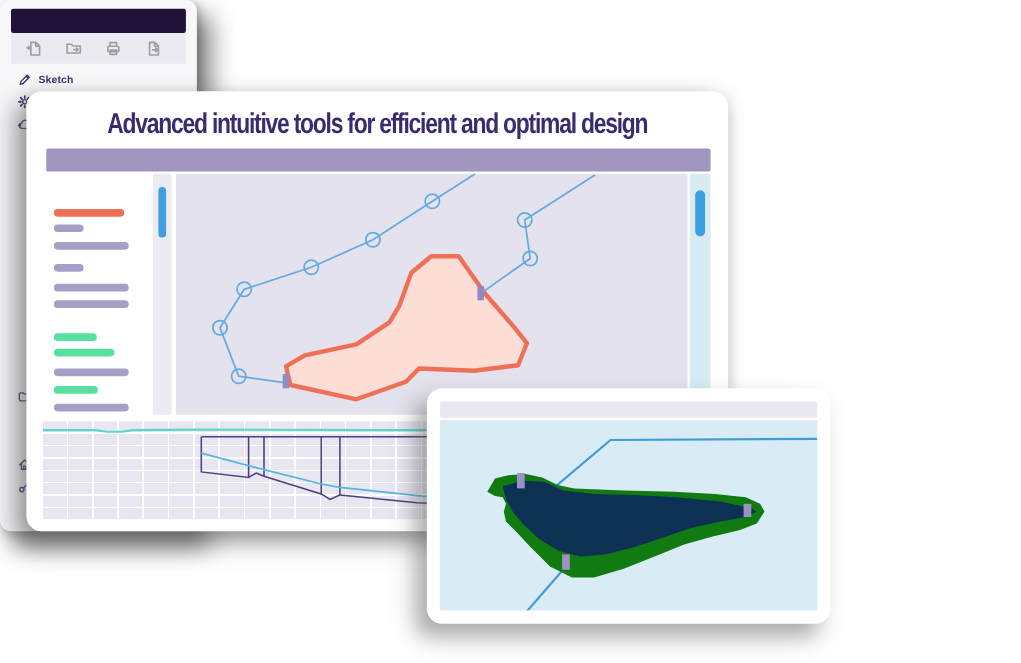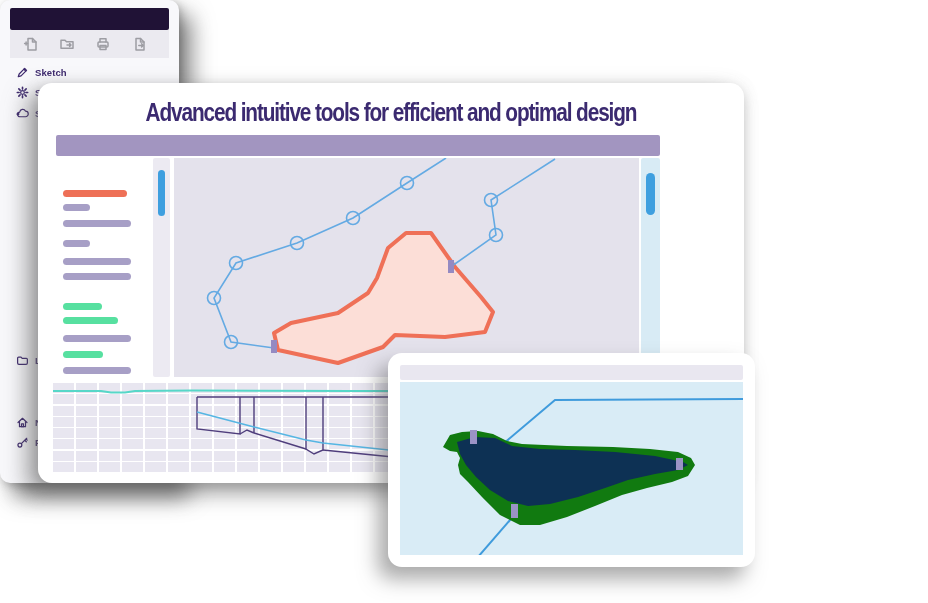--- a/index.html
+++ b/index.html
@@ -1,20 +1,20 @@
 <!DOCTYPE html>
 <html><head>
 <meta charset="utf-8">
 <style>
   html,body{margin:0;padding:0;}
   body{width:928px;height:603px;position:relative;background:#ffffff;overflow:hidden;
        font-family:"Liberation Sans", sans-serif;}
   .win{position:absolute;background:#fff;border-radius:14px;}
   
-  #main-window{left:38px;top:83px;width:706px;height:400px;z-index:1;
+  #main-window{left:24px;top:83px;width:638px;height:400px;z-index:1;
      box-shadow:-12px 10px 22px rgba(95,95,95,.55), 0 4px 14px rgba(120,120,120,.35);}
   #main-title{position:absolute;left:0;right:0;top:14px;margin:0;text-align:center;
      font-size:26px;font-weight:700;color:#3b2a70;letter-spacing:-1.4px;white-space:nowrap;
      transform:scaleX(.8);}
   #main-toolbar-bar{position:absolute;left:18px;top:52px;width:604px;height:21px;
      background:#a295c0;border-radius:2px;}
   #content-row{position:absolute;left:0;top:75px;width:638px;height:219px;}
   #sidebar{position:absolute;left:18px;top:0;width:96px;height:219px;}
   .skel-bar{position:absolute;left:7px;height:7px;border-radius:4px;}
   .vstrip{position:absolute;top:0;height:219px;border-radius:2px;}

